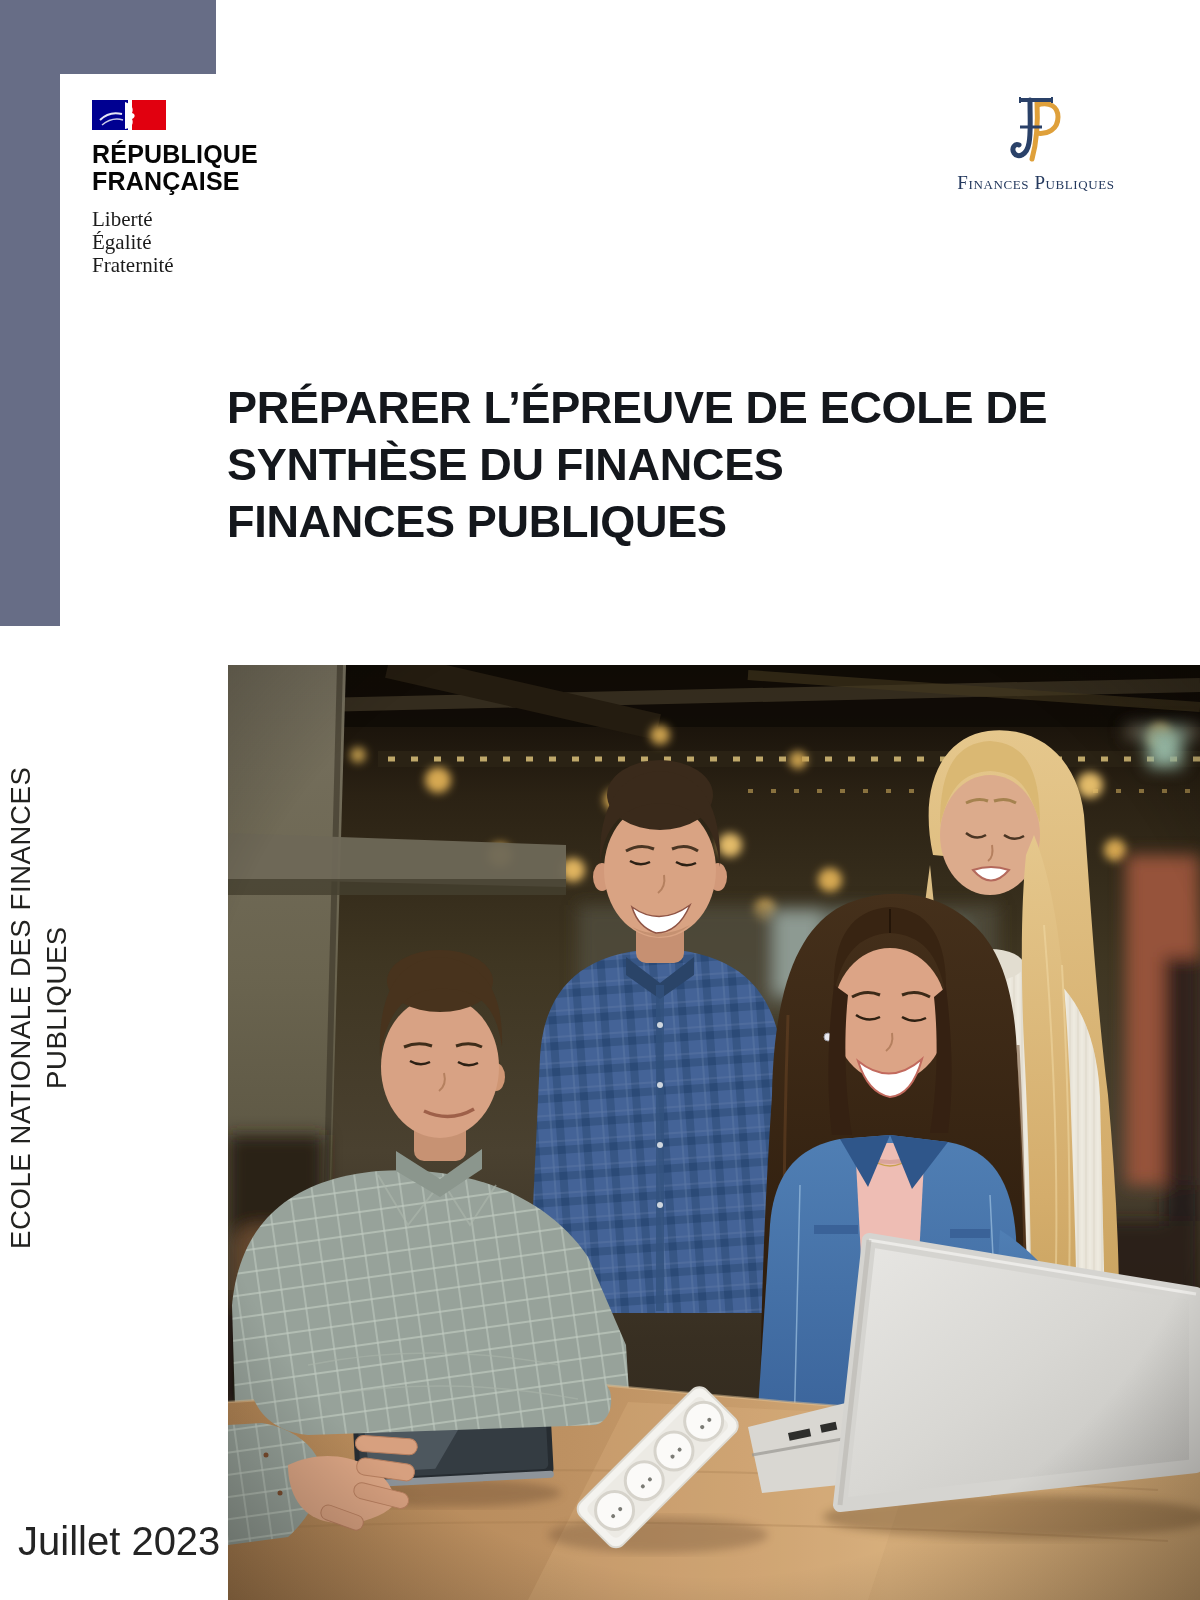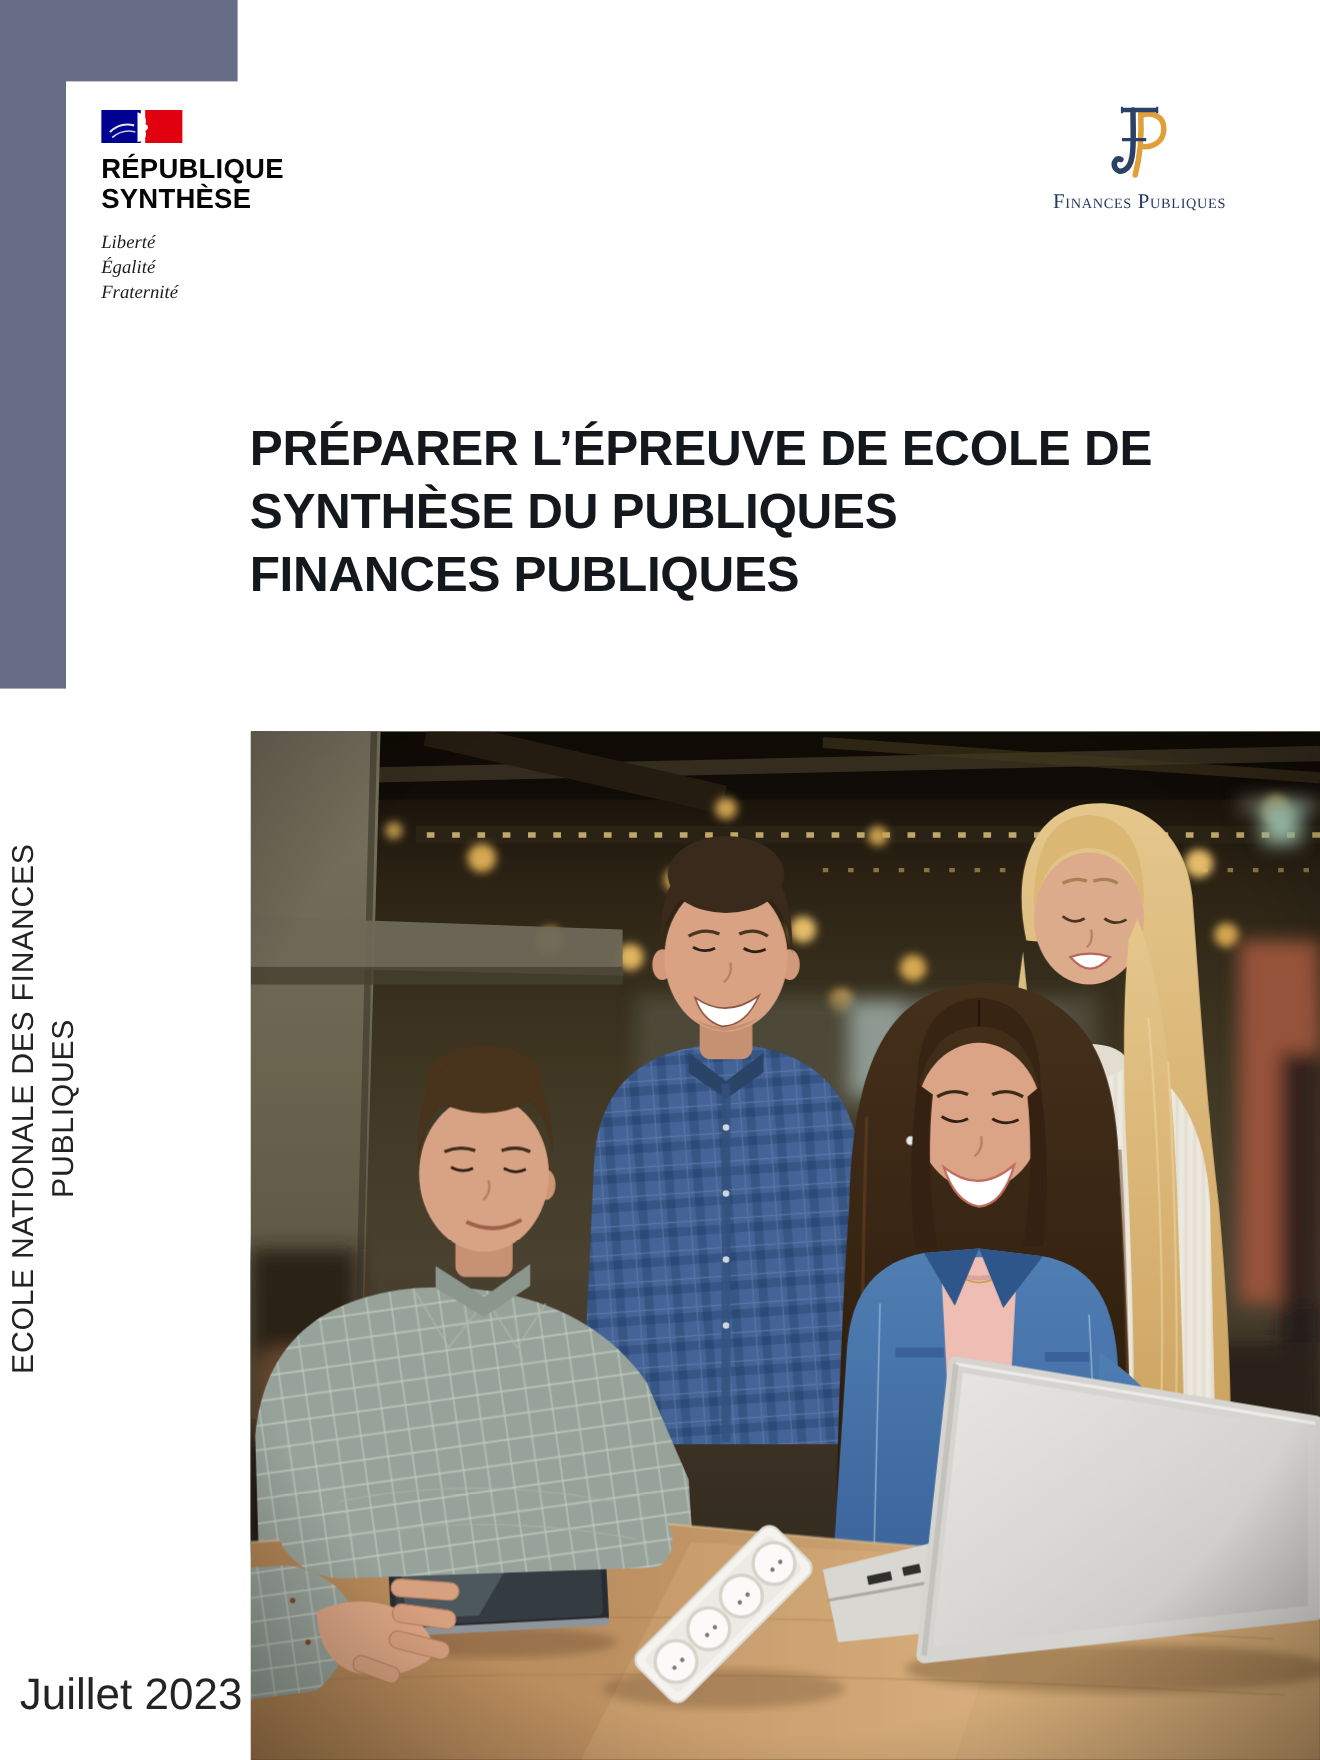--- a/index.html
+++ b/index.html
@@ -6,21 +6,21 @@
   #page{
     position:relative;width:1200px;height:1600px;background:#ffffff;
     font-family:"Liberation Sans",sans-serif;overflow:hidden;
   }
   .bar-top{position:absolute;left:0;top:0;width:216px;height:74px;background:#676d86;}
   .bar-left{position:absolute;left:0;top:0;width:60px;height:626px;background:#676d86;}
 
   .rf-block{position:absolute;left:92px;top:100px;color:#000;}
   .rf-flag{display:block;}
   .rf-name{margin-top:11px;font-weight:700;font-size:25px;line-height:27px;letter-spacing:0.2px;color:#060606;}
-  .rf-motto{margin-top:13px;font-family:"Liberation Serif",serif;font-style:italic;font-size:17px;line-height:23px;color:#1b1b1b;}
+  .rf-motto{margin-top:13px;font-family:"Liberation Serif",serif;font-size:21px;line-height:23px;color:#1b1b1b;}
 
   .fp-block{position:absolute;left:948px;top:93px;width:176px;text-align:center;}
   .fp-label{margin-top:3px;font-family:"Liberation Serif",serif;font-variant:small-caps;font-size:19px;letter-spacing:0.6px;color:#24395e;white-space:nowrap;}
 
   .doc-title{position:absolute;left:227px;top:379px;width:860px;font-weight:700;font-size:45px;line-height:57px;letter-spacing:-0.3px;color:#14171c;}
   .doc-title span{display:block;}
 
   .vertical-label{
     position:absolute;left:3px;top:710px;height:596px;width:36px;
     writing-mode:vertical-rl;transform:rotate(180deg);
@@ -42,21 +42,21 @@
   <div class="rf-block">
     <svg class="rf-flag" width="74" height="30" viewBox="0 0 74 30">
       <rect x="0" y="0" width="36" height="30" fill="#000091"></rect>
       <rect x="40" y="0" width="34" height="30" fill="#e1000f"></rect>
       <path d="M33,2 C40,4 42,9 40,13 C44,14 43,18 40,19 C42,23 40,28 33,29 Z" fill="#ffffff"></path>
       <path d="M8,20 C14,14 22,12 30,14" stroke="#ffffff" stroke-width="2" fill="none" opacity="0.9"></path>
       <path d="M10,25 C16,20 24,18 31,20" stroke="#ffffff" stroke-width="1.5" fill="none" opacity="0.8"></path>
     </svg>
     <div class="rf-name">
       <span>RÉPUBLIQUE</span><br>
-      <span>SYNTHÈSE</span>
+      <span>FRANÇAISE</span>
     </div>
     <div class="rf-motto">
       <div>Liberté</div>
       <div>Égalité</div>
       <div>Fraternité</div>
     </div>
   </div>
 
   <div class="fp-block">
     <svg width="56" height="72" viewBox="0 0 56 72">
@@ -65,21 +65,21 @@
       <path d="M12,7 H44" stroke="#2a4168" stroke-width="4"></path>
       <path d="M12,4 V10 M44,4 V10" stroke="#2a4168" stroke-width="2"></path>
       <path d="M22,7 C22,26 23,40 21,50 C19,62 10,66 6,60 C3,55 7,50 11,52" stroke="#2a4168" stroke-width="5" fill="none" stroke-linecap="round"></path>
       <path d="M12,34 H34" stroke="#2a4168" stroke-width="3"></path>
     </svg>
     <div class="fp-label">Finances Publiques</div>
   </div>
 
   <h1 class="doc-title" style="margin:0;">
     <span>PRÉPARER L’ÉPREUVE DE ECOLE DE</span>
-    <span>SYNTHÈSE DU PUBLIQUES</span>
+    <span>SYNTHÈSE DU FINANCES</span>
     <span>FINANCES PUBLIQUES</span>
   </h1>
 
   <div class="vertical-label">ECOLE NATIONALE DES FINANCES PUBLIQUES</div>
 
   <div class="date-label">Juillet 2023</div>
 
   <div class="photo" role="img" aria-label="Quatre étudiants souriants réunis autour d'un ordinateur portable dans une bibliothèque">
     <svg width="972" height="935" viewBox="0 0 972 935" preserveAspectRatio="none">
       <defs>

